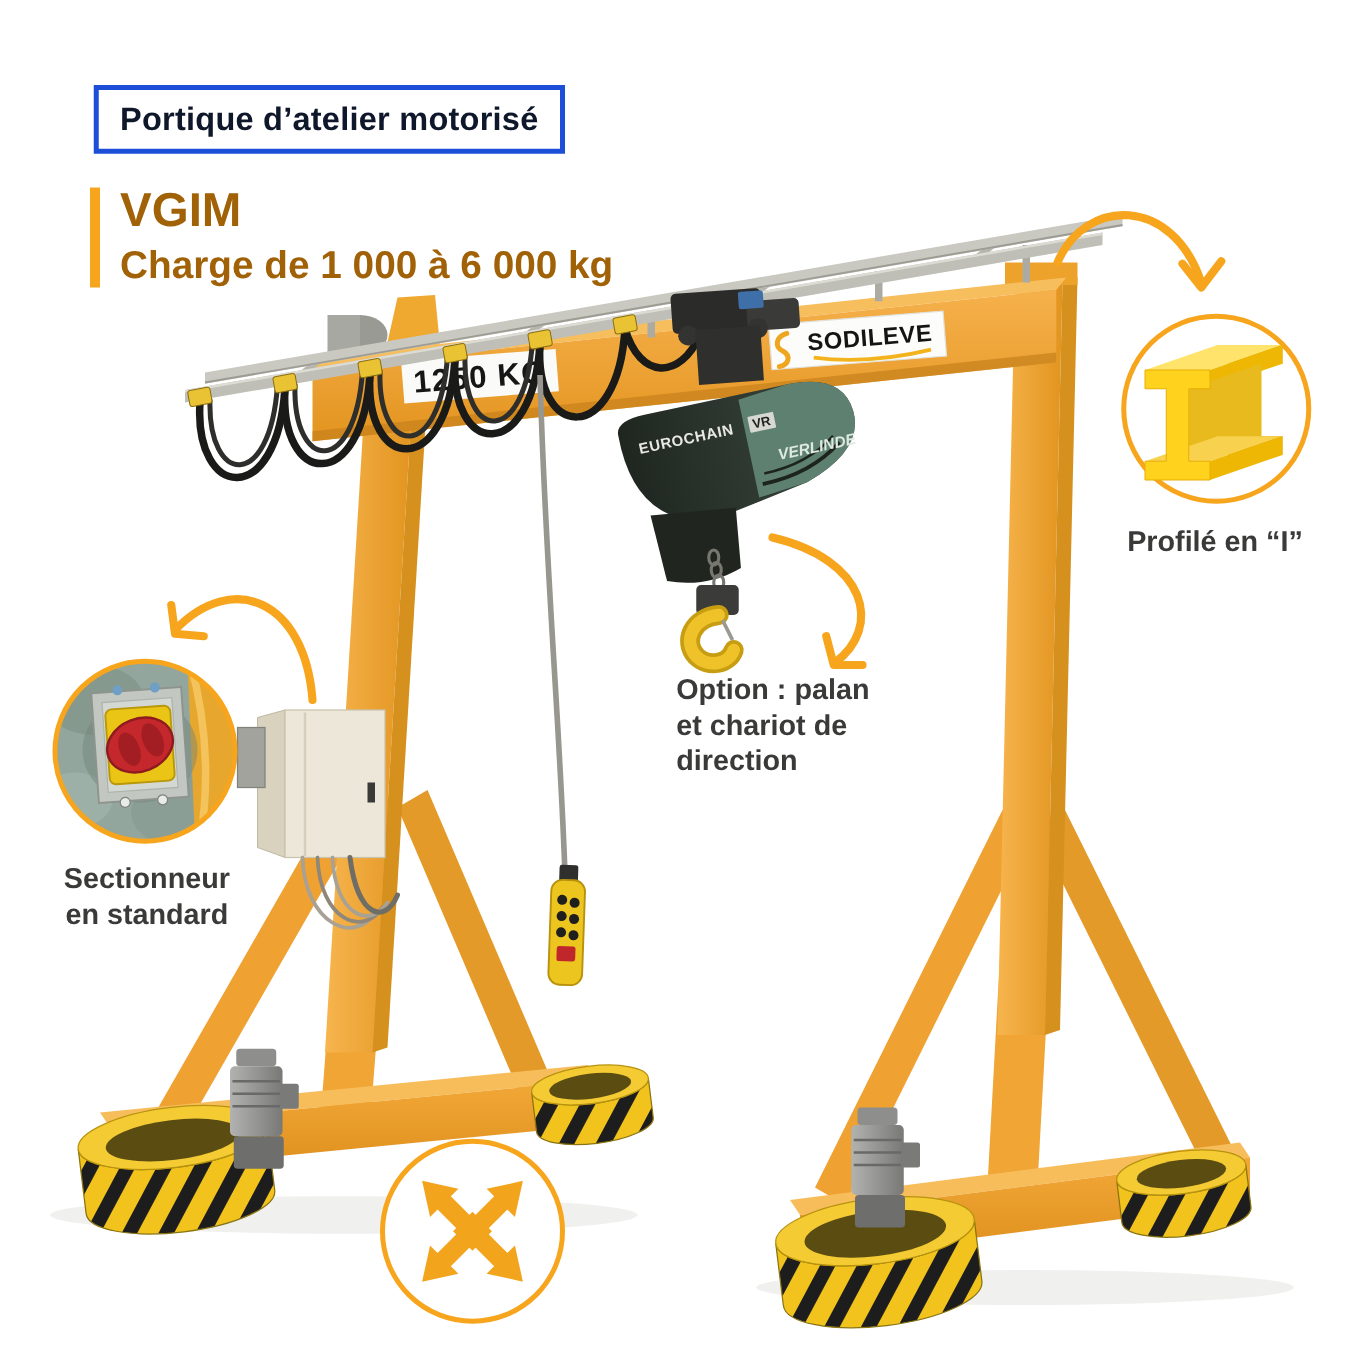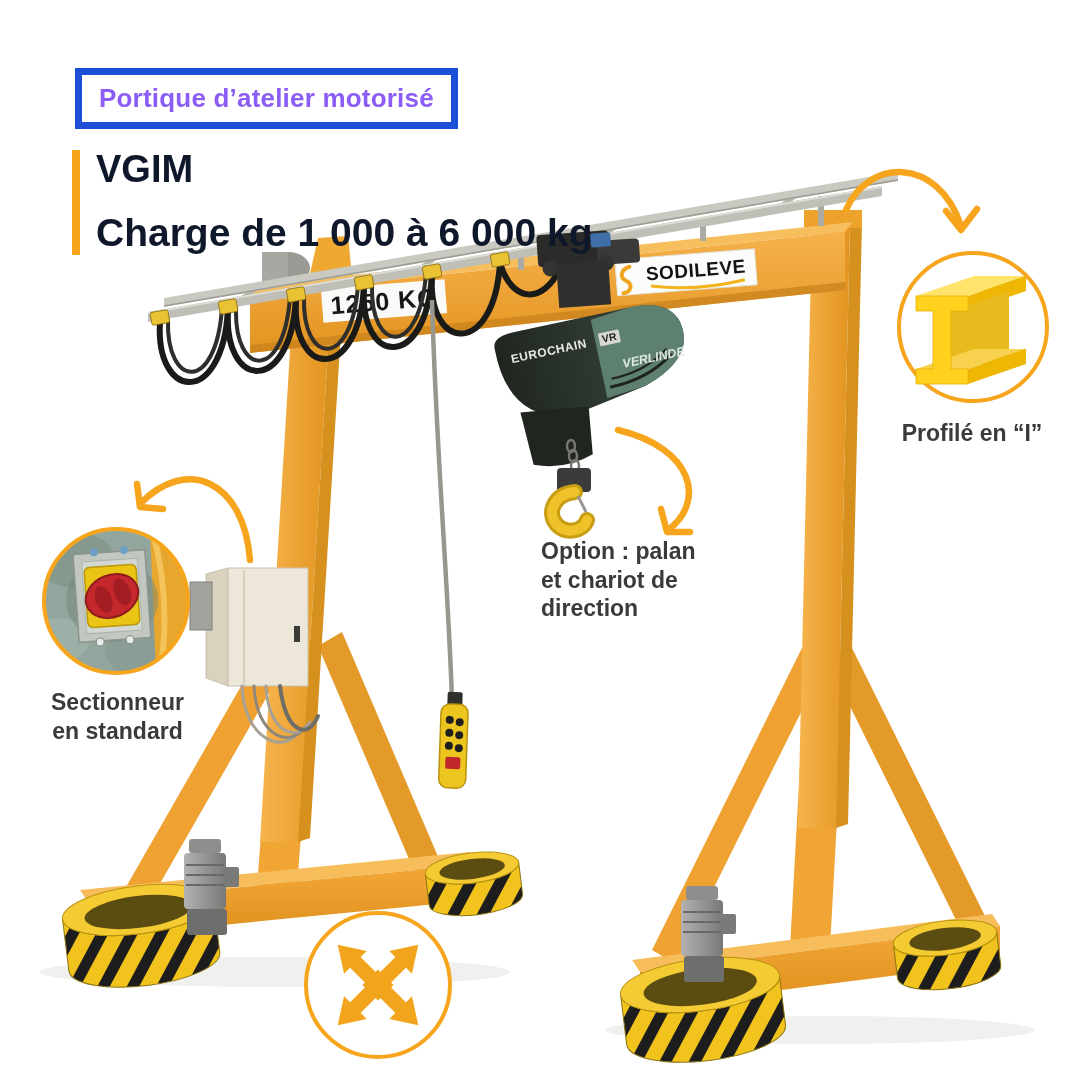--- a/index.html
+++ b/index.html
@@ -1,24 +1,24 @@
 <!DOCTYPE html>
 <html><head>
 <meta charset="utf-8">
 <style>
   html,body{margin:0;padding:0;background:#ffffff;}
   .canvas{position:relative;width:1080px;height:1080px;background:#ffffff;overflow:hidden;
           font-family:"Liberation Sans","DejaVu Sans",sans-serif;}
   .scene{position:absolute;left:0;top:0;width:1080px;height:1080px;}
-  .title-box{position:absolute;left:75px;top:68px;border:7px solid #1d4ed8;color:#8b5cf6;
+  .title-box{position:absolute;left:75px;top:68px;border:4px solid #1d4ed8;color:#0f172a;
              font-size:26px;font-weight:700;padding:8px 17px;letter-spacing:.2px;white-space:nowrap;}
   .model-block{position:absolute;left:72px;top:150px;border-left:8px solid #F6A51D;
-               padding-left:16px;color:#0f172a;}
+               padding-left:16px;color:#a16207;}
   .model-name{font-size:38px;font-weight:700;line-height:1.02;}
-  .model-capacity{font-size:39px;font-weight:700;margin-top:22px;white-space:nowrap;}
+  .model-capacity{font-size:31px;font-weight:700;margin-top:5px;white-space:nowrap;}
   .callout-label{position:absolute;color:#3A3A39;font-weight:700;font-size:23px;line-height:1.24;}
   .lbl-profile{left:852px;top:419px;width:240px;text-align:center;}
   .lbl-disconnect{left:15px;top:688px;width:205px;text-align:center;}
   .lbl-option{left:541px;top:537px;width:230px;text-align:left;}
   .lbl-movable{left:430px;top:963px;width:180px;text-align:center;}
 </style>
 </head>
 <body>
 
 <div class="canvas">

